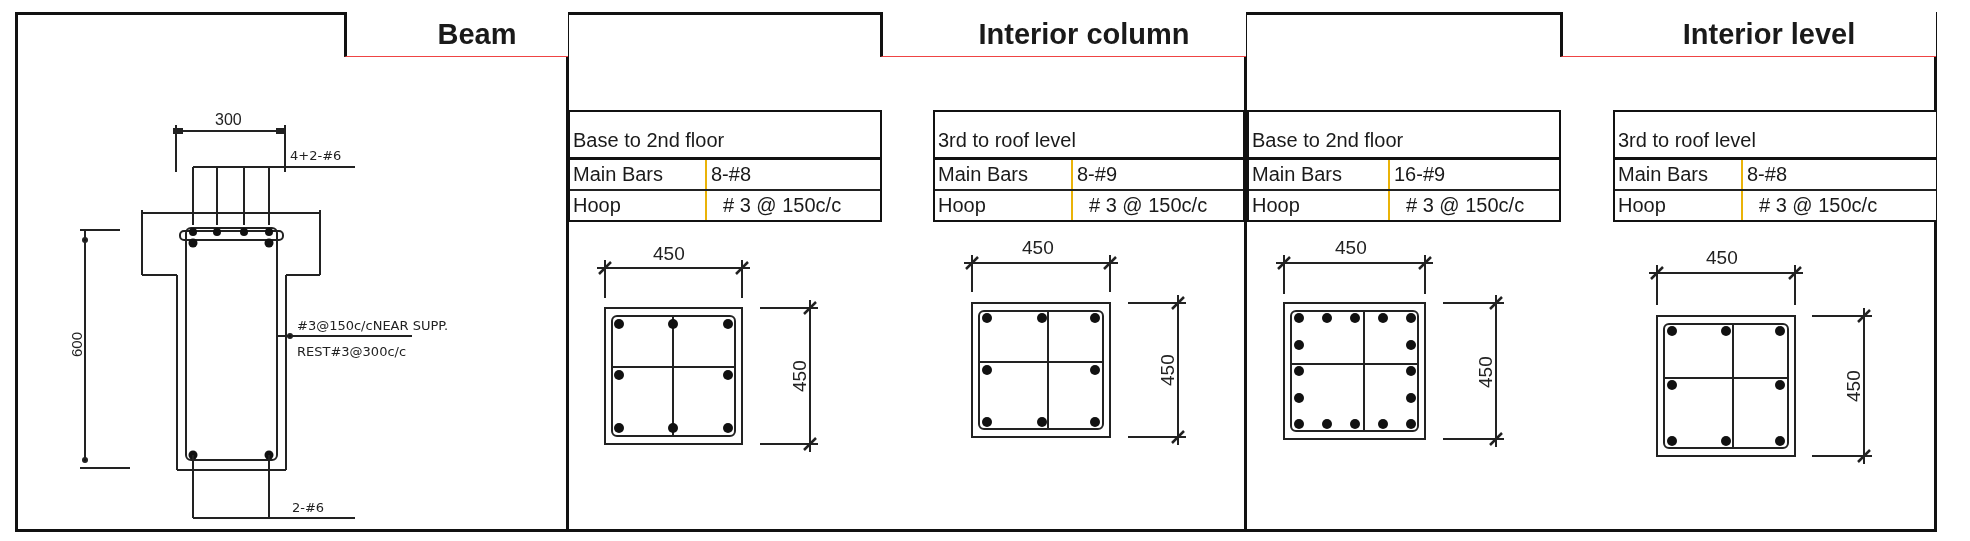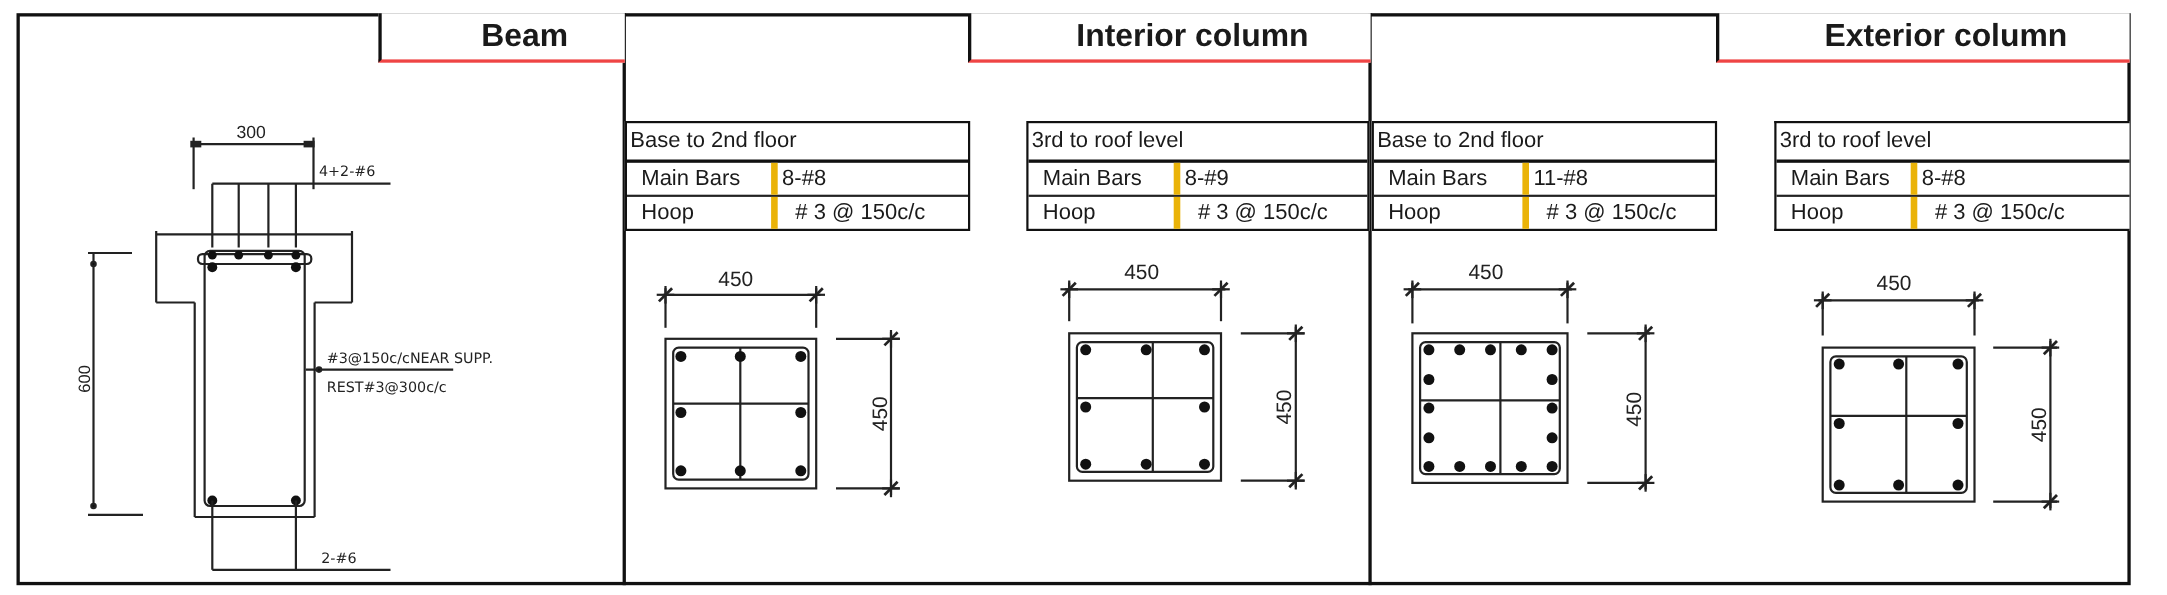--- a/index.html
+++ b/index.html
@@ -1,40 +1,40 @@
 <!DOCTYPE html>
 <html><head>
 <meta charset="utf-8">
 <style>
   html,body{margin:0;padding:0;background:#fff;}
   body{width:1970px;height:541px;position:relative;overflow:hidden;font-family:"Liberation Sans",sans-serif;color:#1a1a1a;}
   .abs{position:absolute;box-sizing:border-box;}
   .frame{left:15px;top:12px;width:1922px;height:520px;border:3px solid #111;}
   .vdiv{top:12px;height:520px;width:3px;background:#111;}
-  .hdr{top:12px;height:45px;border-left:3px solid #111;border-bottom:3px solid #ef4444;font-weight:bold;font-size:29px;display:flex;align-items:center;justify-content:center;background:#fff;padding-left:39px;}
+  .hdr{top:12px;height:45px;border-left:3px solid #111;border-bottom:1px solid #ef4444;font-weight:bold;font-size:29px;display:flex;align-items:center;justify-content:center;background:#fff;padding-left:39px;}
   .tbl{border:2px solid #111;background:#fff;font-size:20px;}
-  .tbl .r1{height:33px;border-bottom:3px solid #111;padding-left:3px;line-height:32px;white-space:nowrap;}
+  .tbl .r1{height:33px;border-bottom:3px solid #111;padding-left:3px;line-height:32px;white-space:nowrap;margin-top:12px;}
   .tbl .row{display:flex;height:29px;line-height:28px;border-bottom:2px solid #222;}
   .tbl .row:last-child{border-bottom:none;gap:12px;}
-  .tbl .c1{padding-left:13px;border-right:6px solid #eab308;box-sizing:border-box;white-space:nowrap;}
+  .tbl .c1{padding-left:3px;border-right:2px solid #eab308;box-sizing:border-box;white-space:nowrap;}
   .tbl .c2{padding-left:4px;white-space:nowrap;}
   svg{position:absolute;left:0;top:0;}
   .dimtxt{font-family:"Liberation Sans",sans-serif;font-size:19px;fill:#222;}
   .note{font-family:"DejaVu Sans",sans-serif;font-size:13px;fill:#222;}
 </style>
 </head>
 <body>
 
 <div class="abs frame"></div>
 <div class="abs vdiv" style="left:566px"></div>
 <div class="abs vdiv" style="left:1244px"></div>
 
 <div class="abs hdr" style="left:344px;width:224px">Beam</div>
 <div class="abs hdr" style="left:880px;width:366px">Interior column</div>
-<div class="abs hdr" style="left:1560px;width:376px;border-right:none">Exterior column</div>
+<div class="abs hdr" style="left:1560px;width:376px;border-right:none">Interior level</div>
 
 <div class="abs tbl" style="left:568px;top:110px;width:314px;">
   <div class="r1">Base to 2nd floor</div>
   <div class="row">
       <div class="c1" style="width:137px">Main Bars</div>
       <div class="c2">8-#8</div>
     </div>
   <div class="row">
       <div class="c1" style="width:137px">Hoop</div>
       <div class="c2"># 3 @ 150c/c</div>
@@ -49,21 +49,21 @@
   <div class="row">
       <div class="c1" style="width:138px">Hoop</div>
       <div class="c2"># 3 @ 150c/c</div>
     </div>
 </div>
 
 <div class="abs tbl" style="left:1247px;top:110px;width:314px;">
   <div class="r1">Base to 2nd floor</div>
   <div class="row">
       <div class="c1" style="width:141px">Main Bars</div>
-      <div class="c2">11-#8</div>
+      <div class="c2">16-#9</div>
     </div>
   <div class="row">
       <div class="c1" style="width:141px">Hoop</div>
       <div class="c2"># 3 @ 150c/c</div>
     </div>
 </div>
 <div class="abs tbl" style="left:1613px;top:110px;width:323px;border-right:none">
   <div class="r1">3rd to roof level</div>
   <div class="row">
       <div class="c1" style="width:128px">Main Bars</div>

